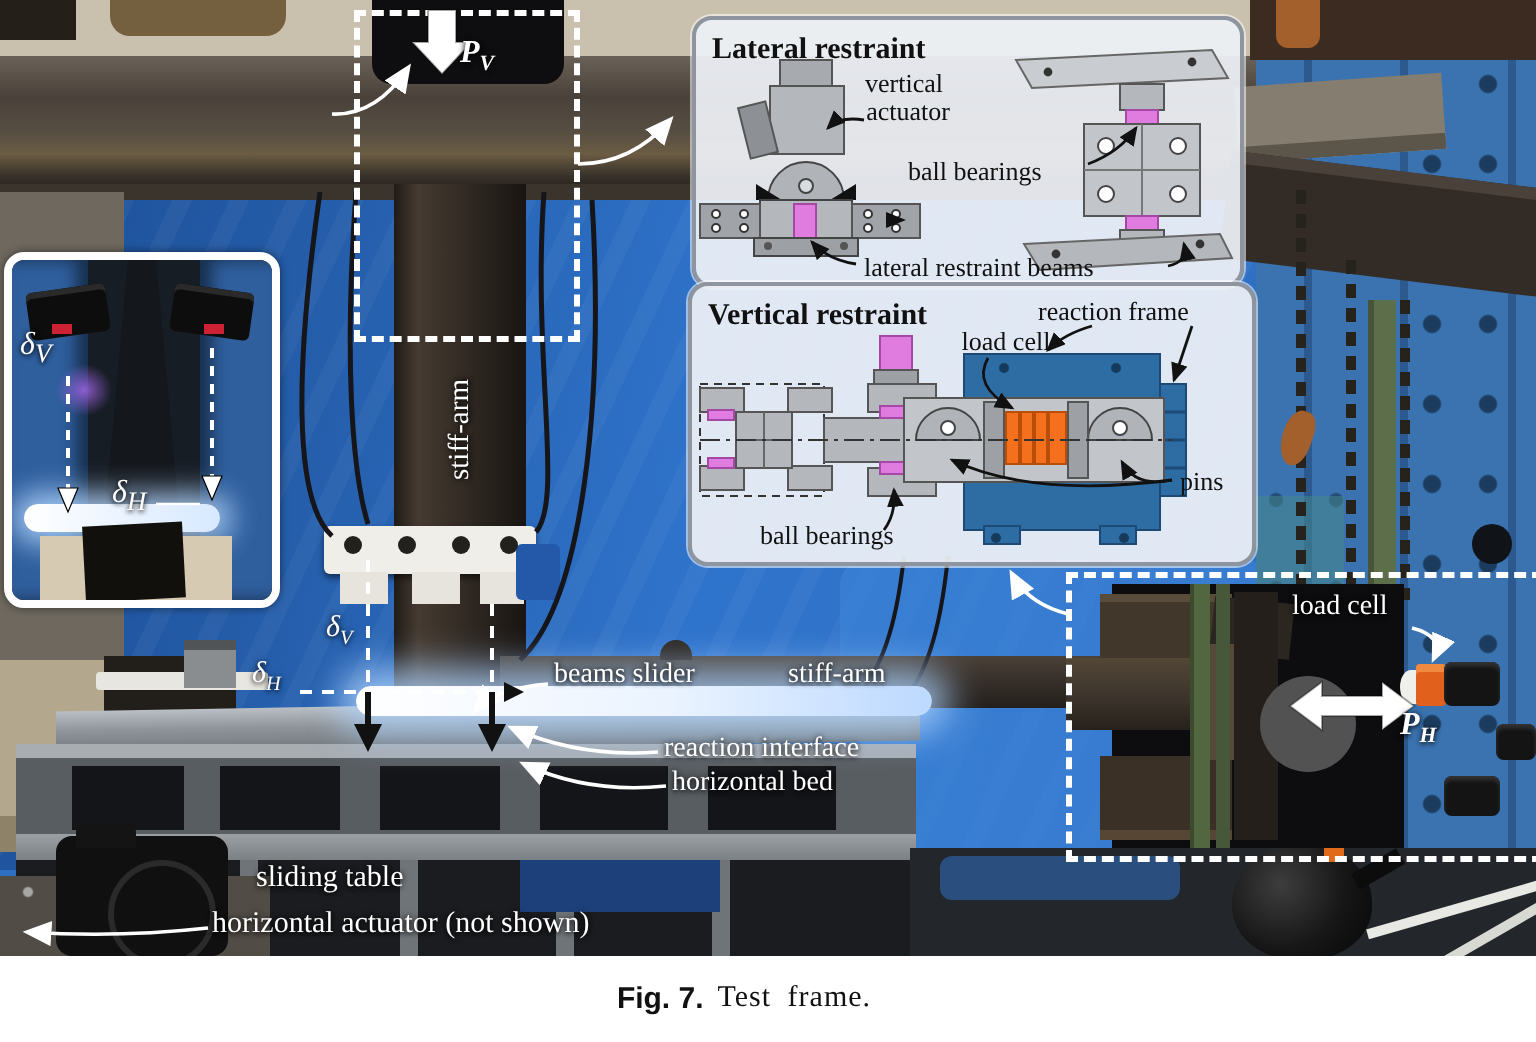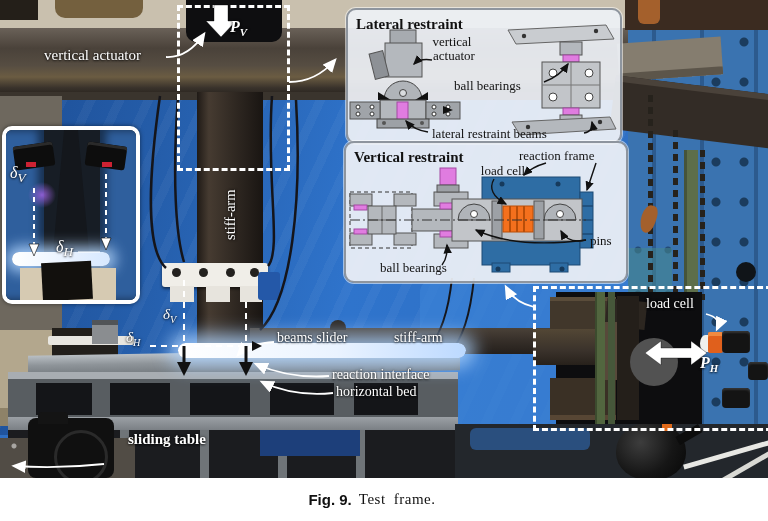--- a/index.html
+++ b/index.html
@@ -346,35 +346,35 @@
       <path d="M184,346 L184,364" stroke="#111" stroke-width="3" fill="none"></path>
       <polygon points="177,362 191,362 184,376" fill="#111"></polygon>
       <path d="M246,346 L246,364" stroke="#111" stroke-width="3" fill="none"></path>
       <polygon points="239,362 253,362 246,376" fill="#111"></polygon>
 
       <polygon points="214,5 228,5 228,21 236,21 221,37 206,21 214,21" fill="#fff" stroke="rgba(0,0,0,.35)"></polygon>
 
       <polygon points="645,353 661,341 661,348 691,348 691,341 707,353 691,365 691,358 661,358 661,365" fill="#fff" stroke="rgba(0,0,0,.35)"></polygon>
     </svg>
 
-    <span class="plbl" style="left:44px;top:47px;font-size:15px;">vertical actuator</span>
     <span class="plbl sym bold" style="left:230px;top:18px;font-size:16px;">
       <span>P</span><sub>V</sub></span>
     <span class="plbl vert-text" style="left:222px;top:240px;font-size:14.5px;">stiff-arm</span>
     <span class="plbl sym" style="left:163px;top:306px;font-size:15px;">
       <span>δ</span><sub>V</sub></span>
     <span class="plbl sym" style="left:126px;top:329px;font-size:15px;">
       <span>δ</span><sub>H</sub></span>
     <span class="plbl" style="left:277px;top:330px;">beams slider</span>
     <span class="plbl" style="left:394px;top:330px;">stiff-arm</span>
     <span class="plbl" style="left:332px;top:367px;">reaction interface</span>
     <span class="plbl" style="left:336px;top:384px;">horizontal bed</span>
-    <span class="plbl" style="left:128px;top:431px;font-size:15px;font-weight:bold;">sliding table</span>
+    <span class="plbl" style="left:128px;top:431px;font-size:15px;">sliding table</span>
+    <span class="plbl" style="left:106px;top:454px;font-size:15px;">horizontal actuator (not shown)</span>
     <span class="plbl" style="left:646px;top:296px;">load cell</span>
     <span class="plbl sym bold" style="left:700px;top:354px;font-size:16px;">
       <span>P</span><sub>H</sub></span>
   </div>
 
   <div class="caption">
-    <span class="cap-b">Fig. 9.</span>
+    <span class="cap-b">Fig. 7.</span>
     <span class="cap-t">Test frame.</span>
   </div>
 </div>
 
 </body></html>

